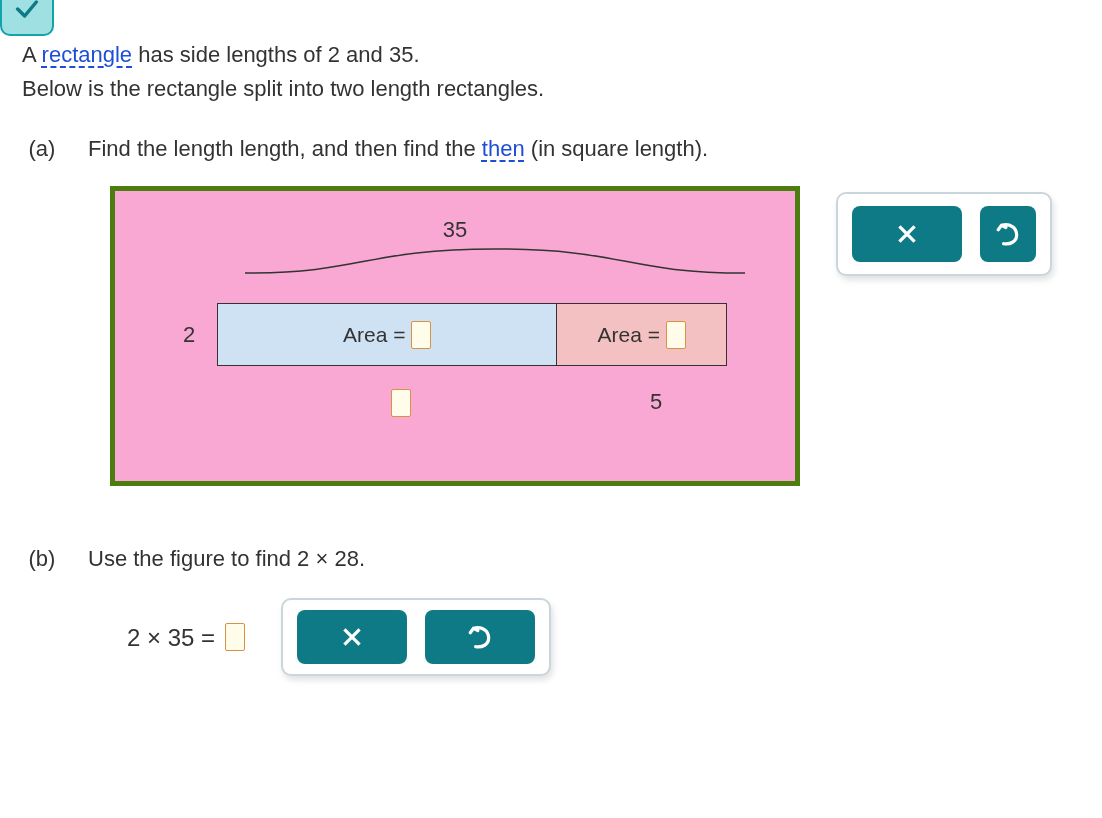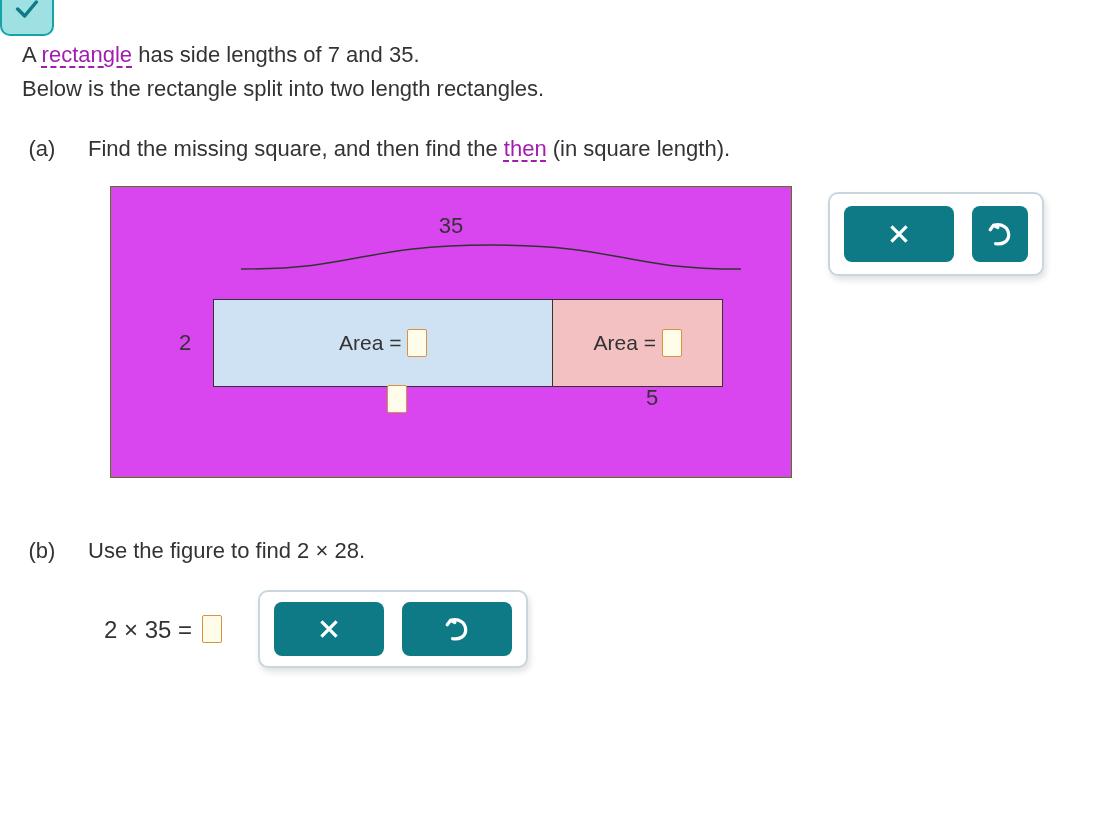--- a/index.html
+++ b/index.html
@@ -4,81 +4,81 @@
 <style>
   html,body{margin:0;padding:0;font-family:Verdana,Arial,sans-serif;color:#333;background:#fff}
   body{width:1102px;height:818px;position:relative;overflow:hidden}
 
   
   .check-badge{position:absolute;left:0;top:-18px;width:50px;height:50px;background:#9fe0e3;border:2px solid #14a3a7;border-radius:10px;display:flex;align-items:center;justify-content:center}
   .check-badge svg{width:28px;height:28px}
 
   .content{padding:38px 20px 0 22px;font-size:22px;line-height:1.55}
 
-  a.term{color:#a21caf;text-decoration:underline;text-decoration-style:dashed;text-underline-offset:4px}
+  a.term{color:#1d4ed8;text-decoration:underline;text-decoration-style:dashed;text-underline-offset:4px}
 
   .parts{margin-top:26px}
   .part-row{display:flex;align-items:flex-start;gap:26px;margin-top:2px}
   .part-label{min-width:40px;text-align:center}
 
   
   .figure-wrap{display:flex;align-items:flex-start;gap:36px;margin-top:20px;margin-left:88px}
-  .figure{border:1px solid #4d7c0f;width:680px;height:290px;position:relative;background:#d946ef}
+  .figure{border:5px solid #4d7c0f;width:680px;height:290px;position:relative;background:#f9a8d4}
 
   .top-label{position:absolute;top:22px;left:50%;transform:translateX(-50%);font-size:22px}
   .brace{position:absolute;top:54px;left:130px;width:500px;height:30px}
   .brace svg{width:100%;height:100%}
 
   .rect-row{position:absolute;top:112px;left:68px;display:flex;align-items:center}
   .side-lbl{font-size:22px;margin-right:22px}
-  .area-box{height:88px;display:flex;align-items:center;justify-content:center;border:1.5px solid #333;box-sizing:border-box;font-size:21px;gap:6px}
+  .area-box{height:63px;display:flex;align-items:center;justify-content:center;border:1.5px solid #333;box-sizing:border-box;font-size:21px;gap:6px}
   .area-left{width:340px;background:#cfe2f3;}
   .area-right{width:170px;background:#f3c1c1;border-left:none}
   .mini-input{display:inline-block;width:18px;height:26px;border:1.5px solid #d99241;background:#fffcea;border-radius:2px;vertical-align:middle}
 
   .bottom-row{position:absolute;top:194px;left:116px;width:525px;display:flex}
   .bottom-left{width:340px;text-align:center}
   .bottom-right{width:170px;text-align:center;font-size:22px}
 
   
   .btn-panel{background:#fff;border:2px solid #c9d6dc;border-radius:10px;box-shadow:2px 4px 6px rgba(0,0,0,.12);padding:12px 14px;display:flex;gap:18px;align-items:center}
   .btn-panel.top{margin-top:0}
   .tbtn{width:110px;height:56px;background:#0e7a86;border-radius:8px;display:flex;align-items:center;justify-content:center;cursor:pointer}
   .tbtn.small{width:110px}
   .tbtn.tiny{width:44px}
   .tbtn svg{stroke:#fff;fill:none;stroke-width:3;width:26px;height:26px}
 
   
   .part-b{margin-top:56px}
-  .eq-row{display:flex;align-items:center;gap:36px;margin-top:22px;margin-left:82px}
+  .eq-row{display:flex;align-items:center;gap:36px;margin-top:22px;margin-left:105px}
   .eq{font-size:24px;display:flex;align-items:center;gap:10px}
   .btn-panel.inline{padding:10px 14px}
   .btn-panel.inline .tbtn{width:110px;height:54px}
 </style>
 </head>
 <body>
 
 <div class="check-badge">
   <svg viewBox="0 0 24 24">
       <path d="M4 12 L10 18 L20 6" fill="none" stroke="#0e7a86" stroke-width="3" stroke-linecap="round" stroke-linejoin="round"></path>
     </svg>
 </div>
 
 <div class="content">
   <div>
-    A <a href="#" class="term">rectangle</a><span> has side lengths of 7 and 35.</span><br>
+    A <a href="#" class="term">rectangle</a><span> has side lengths of 2 and 35.</span><br>
     <span>Below is the rectangle split into two length rectangles.</span>
   </div>
 
   <div class="parts">
 
     <div class="part-row">
       <div class="part-label">(a)</div>
       <div>
-        <span>Find the missing square, and then find the </span><a href="#" class="term">then</a><span> (in square length).</span>
+        <span>Find the length length, and then find the </span><a href="#" class="term">then</a><span> (in square length).</span>
       </div>
     </div>
 
     <div class="figure-wrap">
       <div class="figure">
         <div class="top-label">35</div>
         <div class="brace">
           <svg viewBox="0 0 500 30" preserveAspectRatio="none">
             <path d="M0 28 C 120 28 120 4 250 4 C 380 4 380 28 500 28" stroke="#333" stroke-width="1.5" fill="none"></path>
           </svg>

